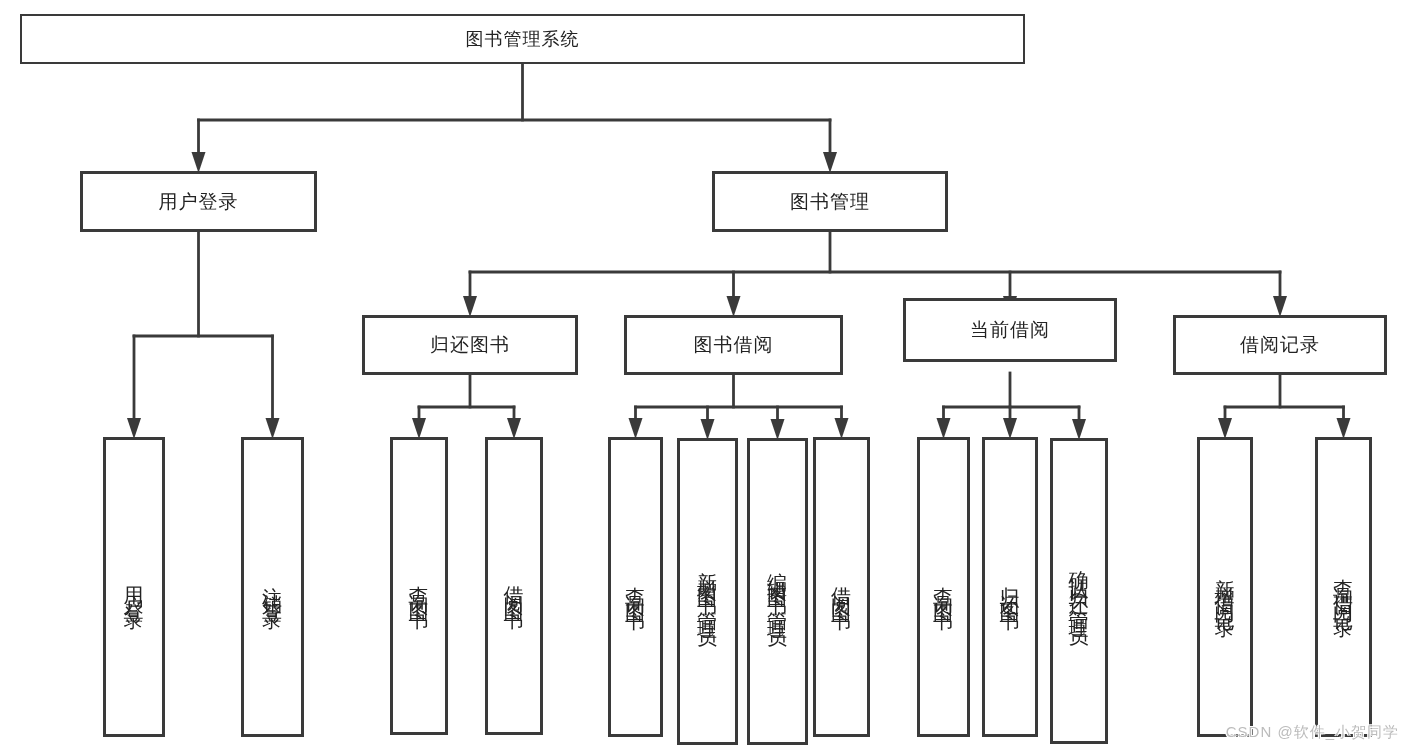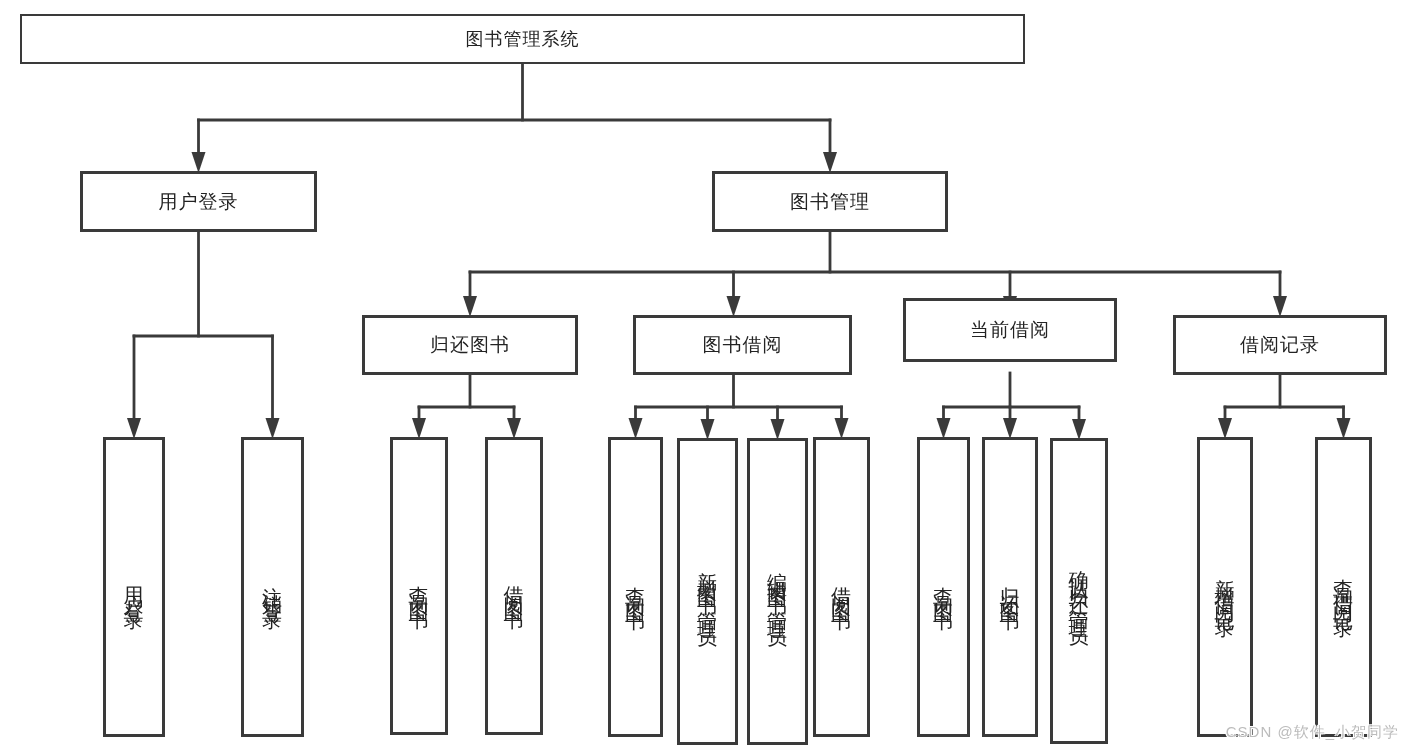--- a/index.html
+++ b/index.html
@@ -118,21 +118,21 @@
       <line x1="1343.5" y1="407" x2="1343.5" y2="422" stroke="#3a3a3a" stroke-width="2.8" stroke-linecap="square"></line>
       <polygon points="1336.5,418 1350.5,418 1343.5,439" fill="#3a3a3a"></polygon>
     </svg>
 
   <div class="hbox root" id="n-root" style="left:20px;top:14px;width:1005px;height:50px;">图书管理系统</div>
 
   <div class="hbox" id="n-user-login" style="left:80px;top:171px;width:237px;height:61px;">用户登录</div>
   <div class="hbox" id="n-book-mgmt" style="left:712px;top:171px;width:236px;height:61px;">图书管理</div>
 
   <div class="hbox" id="n-new-books" style="left:362px;top:315px;width:216px;height:60px;">归还图书</div>
-  <div class="hbox" id="n-borrowing" style="left:624px;top:315px;width:219px;height:60px;margin-left:9px;">图书借阅</div>
+  <div class="hbox" id="n-borrowing" style="left:624px;top:315px;width:219px;height:60px;">图书借阅</div>
   <div class="hbox" id="n-current" style="left:903px;top:298px;width:214px;height:64px;">当前借阅</div>
   <div class="hbox" id="n-records" style="left:1173px;top:315px;width:214px;height:60px;">借阅记录</div>
 
   <div class="vbox" id="n-ul-1" style="left:103px;top:437px;width:62px;height:300px;">用户登录</div>
   <div class="vbox" id="n-ul-2" style="left:241px;top:437px;width:63px;height:300px;">注销登录</div>
 
   <div class="vbox" id="n-nb-1" style="left:390px;top:437px;width:58px;height:298px;">查询图书</div>
   <div class="vbox" id="n-nb-2" style="left:485px;top:437px;width:58px;height:298px;">借阅图书</div>
 
   <div class="vbox" id="n-bw-1" style="left:608px;top:437px;width:55px;height:300px;">查询图书</div>

